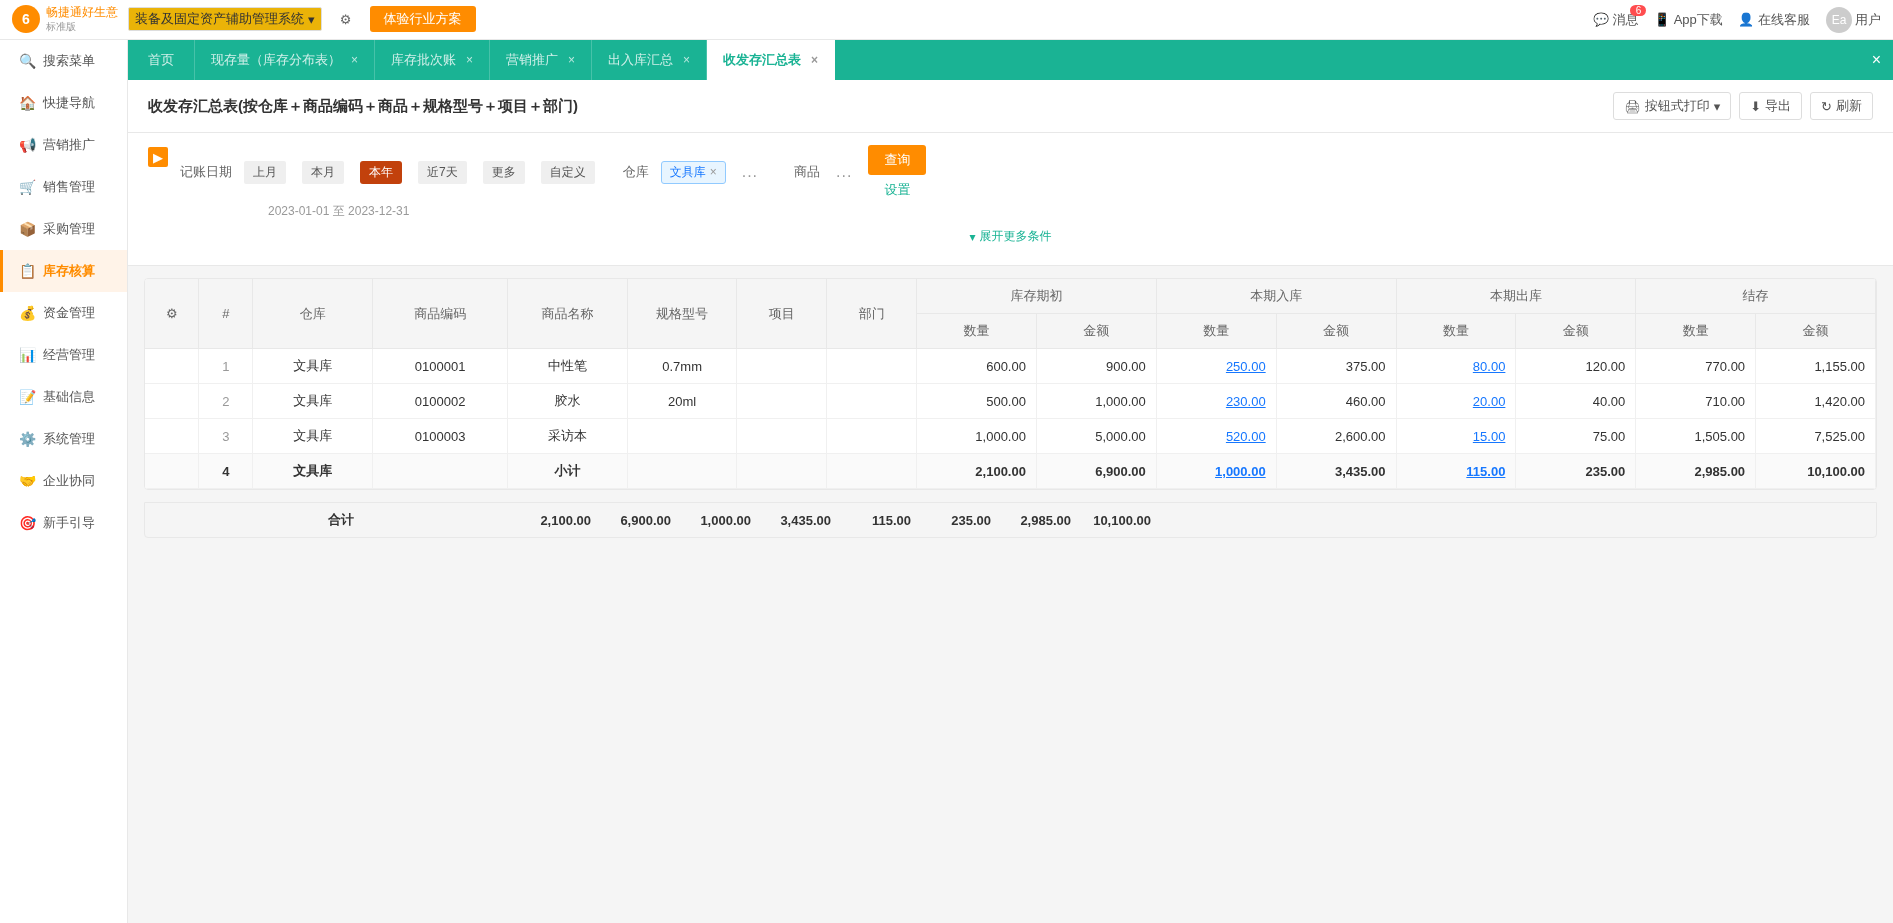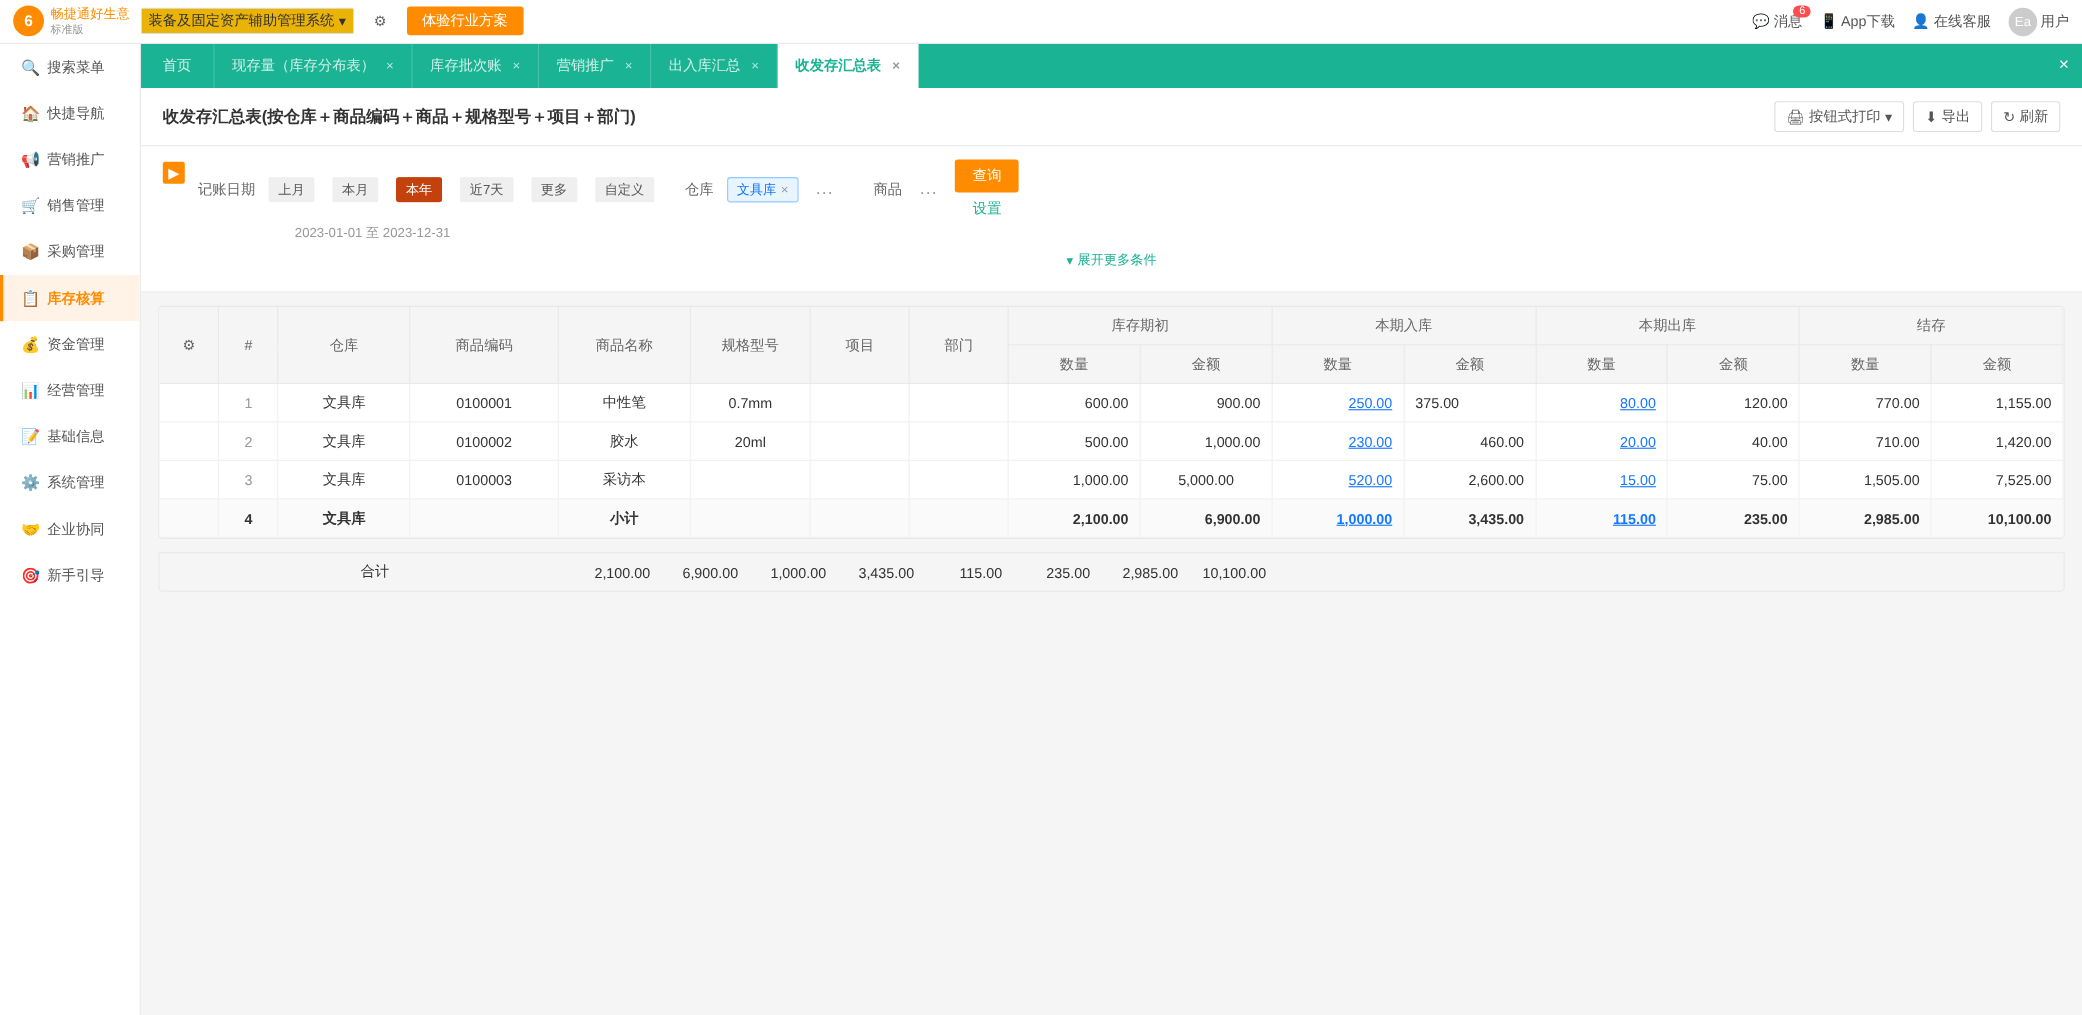--- a/index.html
+++ b/index.html
@@ -316,21 +316,21 @@
       <td class="row-num">1</td>
       <td>文具库</td>
       <td>0100001</td>
       <td>中性笔</td>
       <td>0.7mm</td>
       <td></td>
       <td></td>
       <td style="text-align:right;">600.00</td>
       <td style="text-align:right;">900.00</td>
       <td style="text-align:right;text-decoration:underline;color:#1677ff;cursor:pointer;">250.00</td>
-      <td style="text-align:left;">375.00</td>
+      <td style="text-align:right;">375.00</td>
       <td style="text-align:right;text-decoration:underline;color:#1677ff;cursor:pointer;">80.00</td>
       <td style="text-align:right;">120.00</td>
       <td style="text-align:right;">770.00</td>
       <td style="text-align:right;">1,155.00</td>
     </tr>
               <tr>
       <td class="gear-cell"></td>
       <td class="row-num">2</td>
       <td>文具库</td>
       <td>0100002</td>
@@ -350,21 +350,21 @@
               <tr>
       <td class="gear-cell"></td>
       <td class="row-num">3</td>
       <td>文具库</td>
       <td>0100003</td>
       <td>采访本</td>
       <td></td>
       <td></td>
       <td></td>
       <td style="text-align:right;">1,000.00</td>
-      <td style="">5,000.00</td>
+      <td style="text-align:right;">5,000.00</td>
       <td style="text-align:right;text-decoration:underline;color:#1677ff;cursor:pointer;">520.00</td>
       <td style="text-align:right;">2,600.00</td>
       <td style="text-align:right;text-decoration:underline;color:#1677ff;cursor:pointer;">15.00</td>
       <td style="text-align:right;">75.00</td>
       <td style="text-align:right;">1,505.00</td>
       <td style="text-align:right;">7,525.00</td>
     </tr>
             </tbody>
           <tfoot>
             <tr class="subtotal-row">
@@ -382,21 +382,21 @@
               <td style="text-align:right;font-weight:bold;">3,435.00</td>
               <td style="text-align:right;font-weight:bold;text-decoration:underline;color:#1677ff;cursor:pointer;">115.00</td>
               <td style="text-align:right;font-weight:bold;">235.00</td>
               <td style="text-align:right;font-weight:bold;">2,985.00</td>
               <td style="text-align:right;font-weight:bold;">10,100.00</td>
             </tr>
           </tfoot>
         </table>
       </div>
 
-      <div style="background:#f5f5f5;border-top:2px solid #e0e0e0;padding:8px 16px;display:flex;align-items:center;font-size:13px;font-weight:normal;color:#333;position:sticky;bottom:0;border: 1px solid #e8e8e8;margin:0 16px 12px;border-radius:0 0 4px 4px;">
+      <div style="background:#f5f5f5;border-top:2px solid #e0e0e0;padding:8px 16px;display:flex;align-items:center;font-size:13px;font-weight:bold;color:#333;position:sticky;bottom:0;border: 1px solid #e8e8e8;margin:0 16px 12px;border-radius:0 0 4px 4px;">
         <span style="min-width:360px;text-align:center;">合计</span>
         <span style="min-width:80px;text-align:right;padding:0 10px;">2,100.00</span>
         <span style="min-width:80px;text-align:right;padding:0 10px;">6,900.00</span>
         <span style="min-width:80px;text-align:right;padding:0 10px;">1,000.00</span>
         <span style="min-width:80px;text-align:right;padding:0 10px;">3,435.00</span>
         <span style="min-width:80px;text-align:right;padding:0 10px;">115.00</span>
         <span style="min-width:80px;text-align:right;padding:0 10px;">235.00</span>
         <span style="min-width:80px;text-align:right;padding:0 10px;">2,985.00</span>
         <span style="min-width:80px;text-align:right;padding:0 10px;">10,100.00</span>
       </div>

